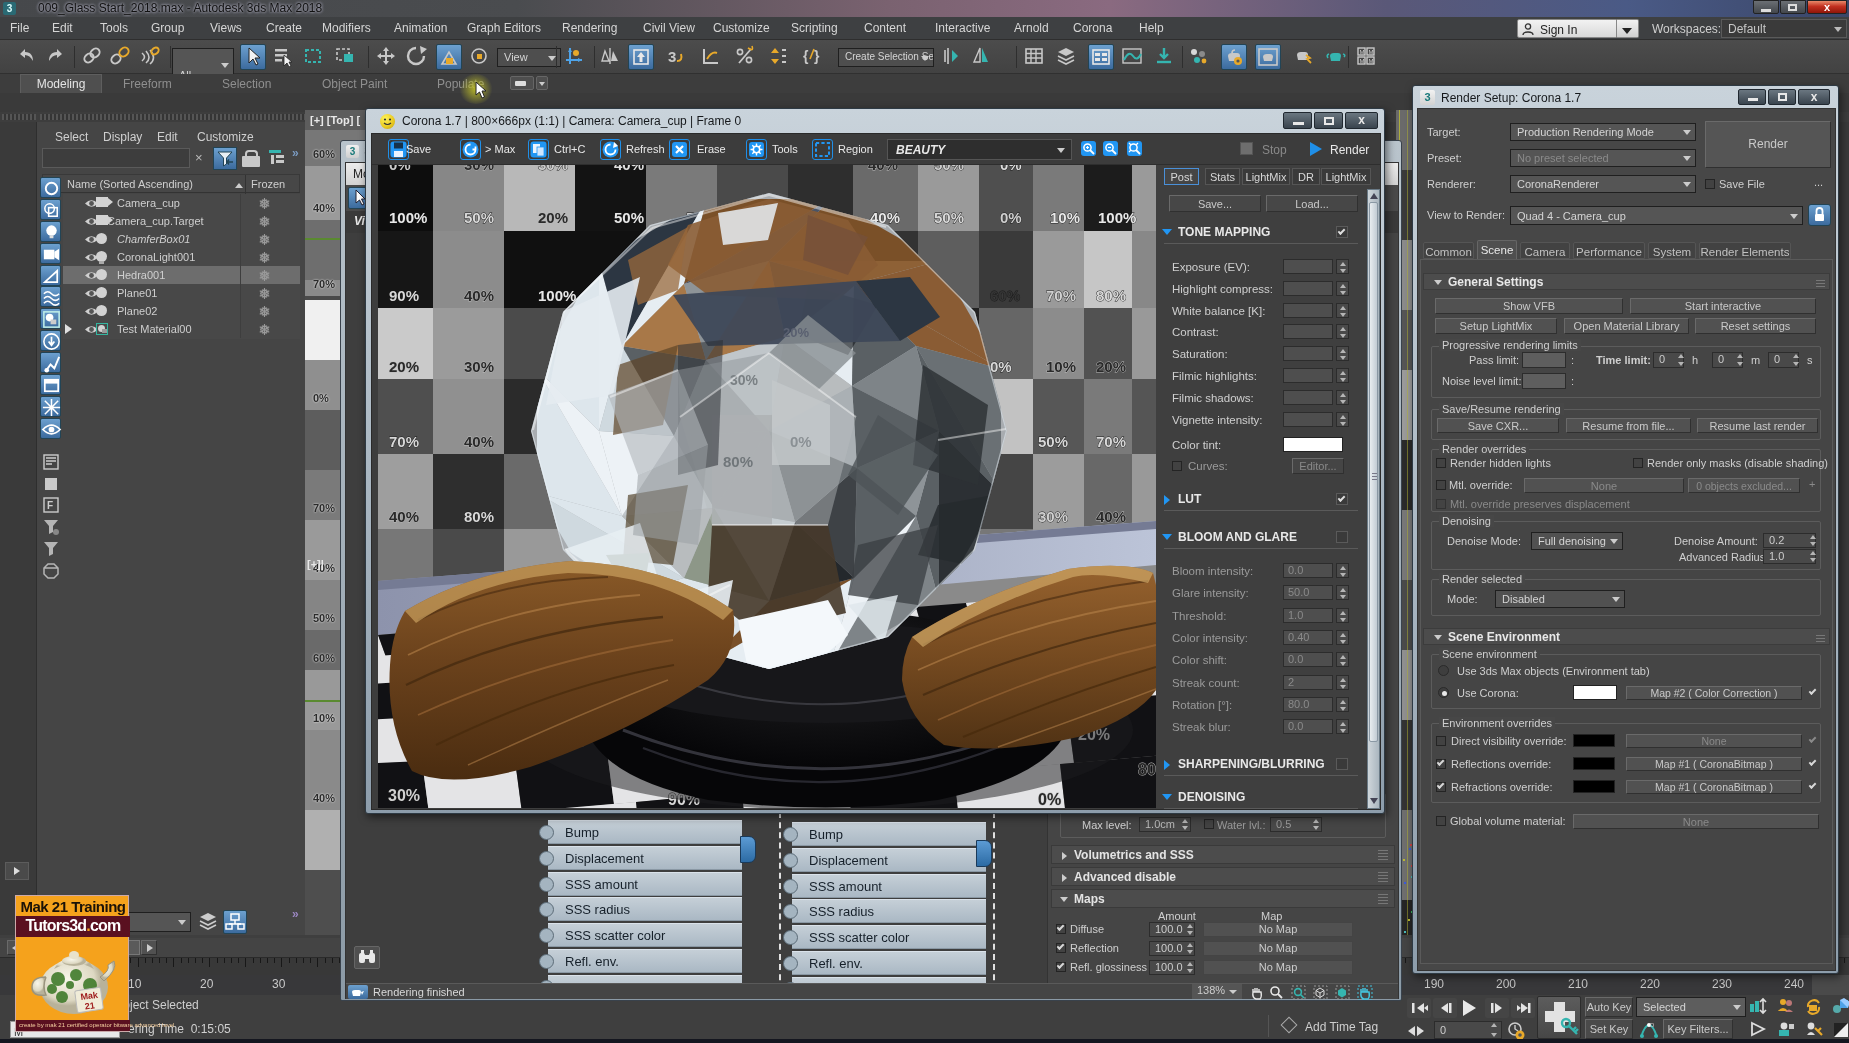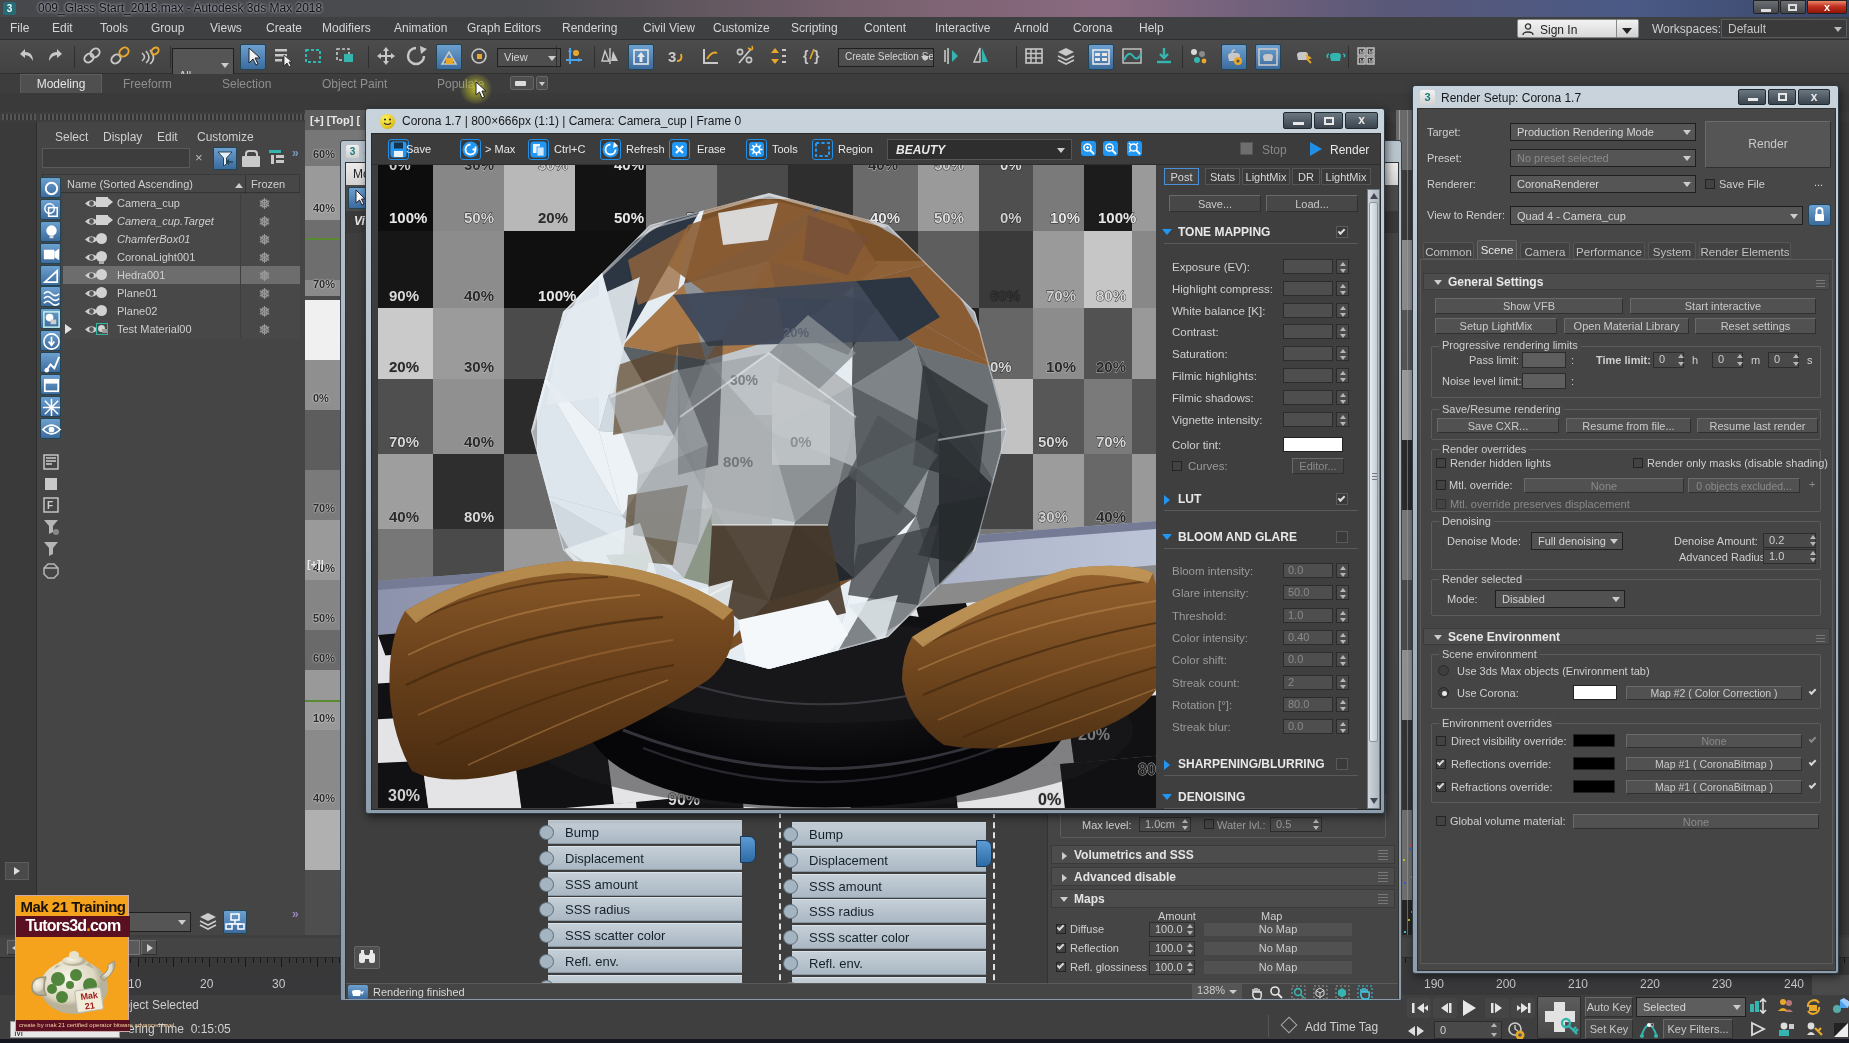--- a/index.html
+++ b/index.html
@@ -443,21 +443,21 @@
         </svg>
         <div class="r" style="left:177px;top:0;width:1px;height:18px;background:#3e3e3e"></div>
       </div>
       <div class="r" style="left:26px;top:90px;width:237px;height:18px;">
         <svg class="r" style="left:21px;top:4px" width="15" height="11" viewBox="0 0 15 11">
           <path d="M1 5.5 Q7.5 -1 14 5.5 Q7.5 12 1 5.5 Z" fill="#cfcfcf"></path>
           <circle cx="7.5" cy="5.5" r="2.4" fill="#555"></circle>
         </svg>
         <div class="r" style="left:33px;top:3px;width:12px;height:10px;background:#d2d2d2"></div>
         <div class="r" style="left:45px;top:4px;width:0;height:0;border-top:4px solid transparent;border-bottom:4px solid transparent;border-left:5px solid #d2d2d2"></div>
-        <div class="r tx" style="left:54px;top:3px;font-style:italic;">Camera_cup.Target</div>
+        <div class="r tx" style="left:44px;top:3px;">Camera_cup.Target</div>
         <svg class="r" style="left:196px;top:4px" width="11" height="11" viewBox="0 0 11 11">
           <path d="M5.5 0 L5.5 11 M3.5 1.5 L5.5 3.5 L7.5 1.5 M3.5 9.5 L5.5 7.5 L7.5 9.5" stroke="#9a9a9a" stroke-width="1.1" fill="none" transform="rotate(0 5.5 5.5)"></path>
           <path d="M5.5 0 L5.5 11 M3.5 1.5 L5.5 3.5 L7.5 1.5 M3.5 9.5 L5.5 7.5 L7.5 9.5" stroke="#9a9a9a" stroke-width="1.1" fill="none" transform="rotate(60 5.5 5.5)"></path>
           <path d="M5.5 0 L5.5 11 M3.5 1.5 L5.5 3.5 L7.5 1.5 M3.5 9.5 L5.5 7.5 L7.5 9.5" stroke="#9a9a9a" stroke-width="1.1" fill="none" transform="rotate(120 5.5 5.5)"></path>
         </svg>
         <div class="r" style="left:177px;top:0;width:1px;height:18px;background:#3e3e3e"></div>
       </div>
       <div class="r" style="left:26px;top:108px;width:237px;height:18px;">
         <svg class="r" style="left:21px;top:4px" width="15" height="11" viewBox="0 0 15 11">
           <path d="M1 5.5 Q7.5 -1 14 5.5 Q7.5 12 1 5.5 Z" fill="#cfcfcf"></path>

